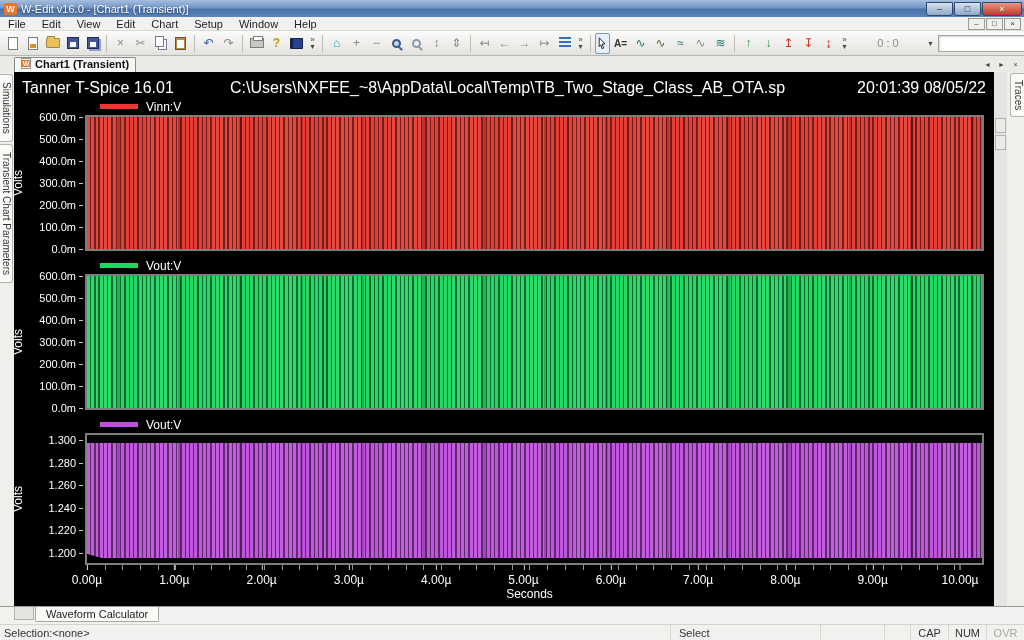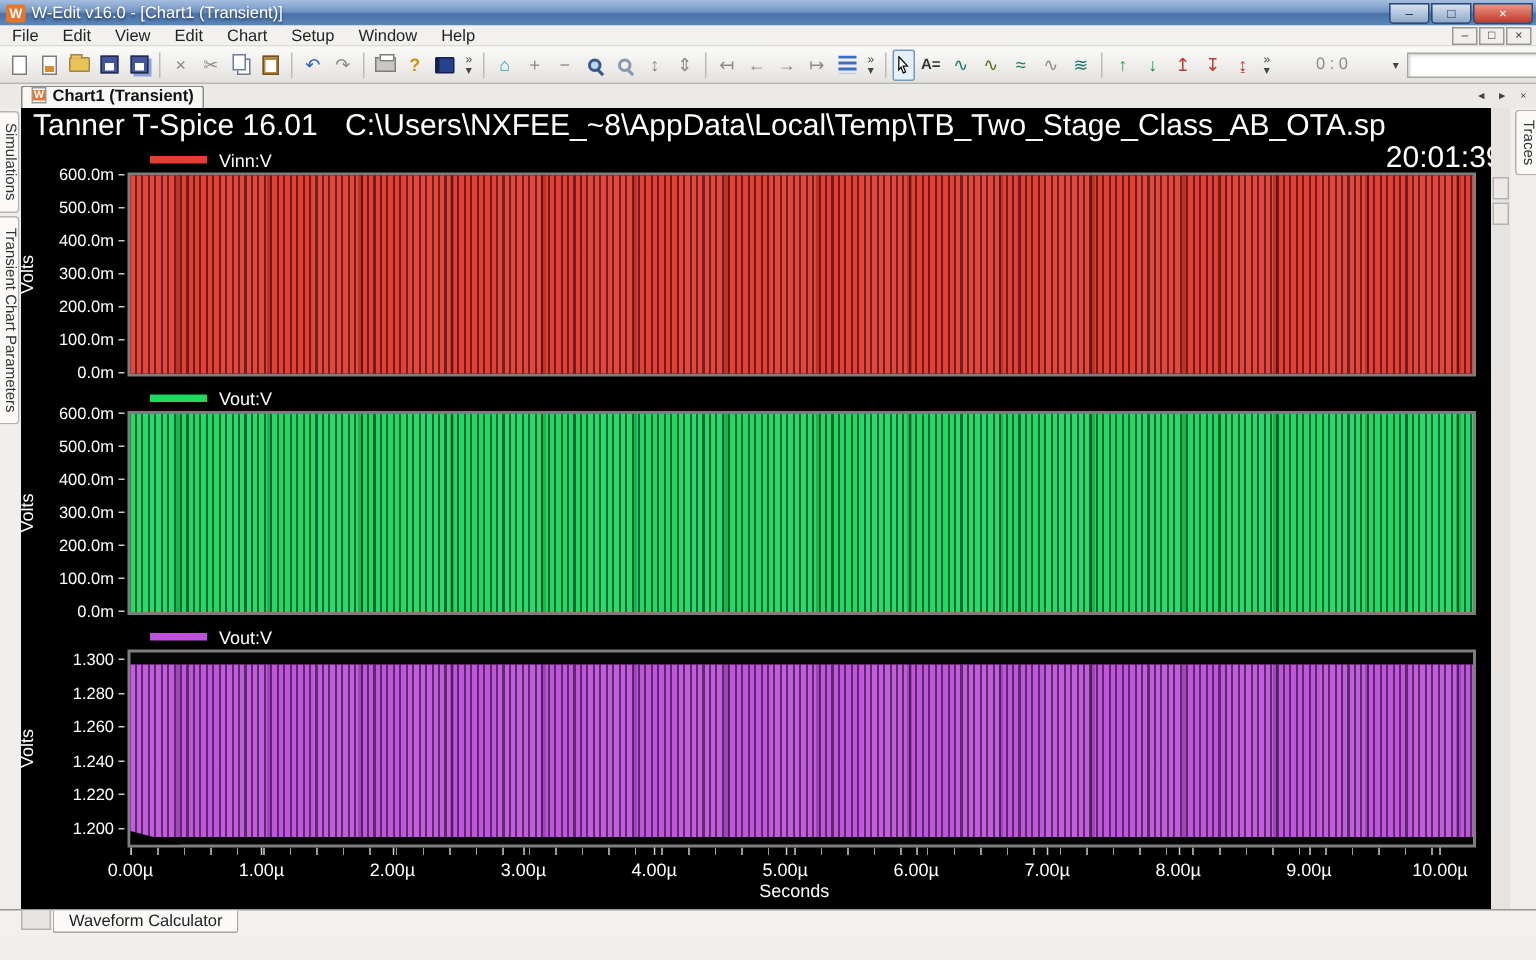--- a/index.html
+++ b/index.html
@@ -88,21 +88,21 @@
   .gutter { width:13px; background:#e6e4e0; display:flex; flex-direction:column; align-items:center; }
   .rbtn { width:11px; height:15px; background:#eceae6; border:1px solid #b5b3ae; margin-top:2px; }
   .rbtn.first { margin-top:46px; }
   .rstrip { width:17px; background:#f0efec; display:flex; flex-direction:column; align-items:flex-end; }
   .vtabr { writing-mode:vertical-rl; font-size:10px; color:#333; background:#fbfaf8;
     border:1px solid #b5b3ae; border-right:none; border-radius:3px 0 0 3px; padding:6px 0;
     width:14px; text-align:center; margin-top:1px; }
 
   
   .chartpanel { flex:1; background:#000; display:flex; flex-direction:column; color:#fff; overflow:hidden; }
-  .chead { height:25px; display:flex; align-items:center; font-size:20px; padding:0 8px; flex:0 0 auto; }
+  .chead { height:25px; display:flex; align-items:flex-end; font-size:16px; padding:0 8px; flex:0 0 auto; }
   .chead .capp { width:208px; flex:0 0 auto; }
   .chead .cfile { flex:1; }
   .chead .ctime { flex:0 0 auto;margin-top:41px; }
   .chart-sec { margin:0 10px 0 0; }
   .chart-sec.s1 { margin-top:1px; } .chart-sec.s2, .chart-sec.s3 { margin-top:6px; }
   .legend { height:17px; margin-left:86px; display:flex; align-items:center; gap:8px; font-size:12px; }
   .swatch { width:38px; height:5px; }
   .plot-row { display:flex; }
   .yaxis { width:71px; position:relative; flex:0 0 auto;text-align:center; }
   .volts { position:absolute; top:50%; left:-9px; transform:translateY(-50%) rotate(-90deg); font-size:12px; color:#fff; }
@@ -395,14 +395,23 @@
     <div class="rstrip">
       <span class="vtabr">Traces</span>
     </div>
   </div>
 
   <div class="btabs">
     <span class="bstub"></span>
     <span class="btab">Waveform Calculator</span>
   </div>
 
+  <div class="sb">
+    <span class="sb-sel">Selection:&lt;none&gt;</span>
+    <span class="sb-cell sb-mode">Select</span>
+    <span class="sb-cell sb-e1"></span>
+    <span class="sb-cell sb-e2"></span>
+    <span class="sb-cell sb-ind">CAP</span>
+    <span class="sb-cell sb-ind">NUM</span>
+    <span class="sb-cell sb-ind dim">OVR</span>
+  </div>
 
 </div>
 
 </body></html>

